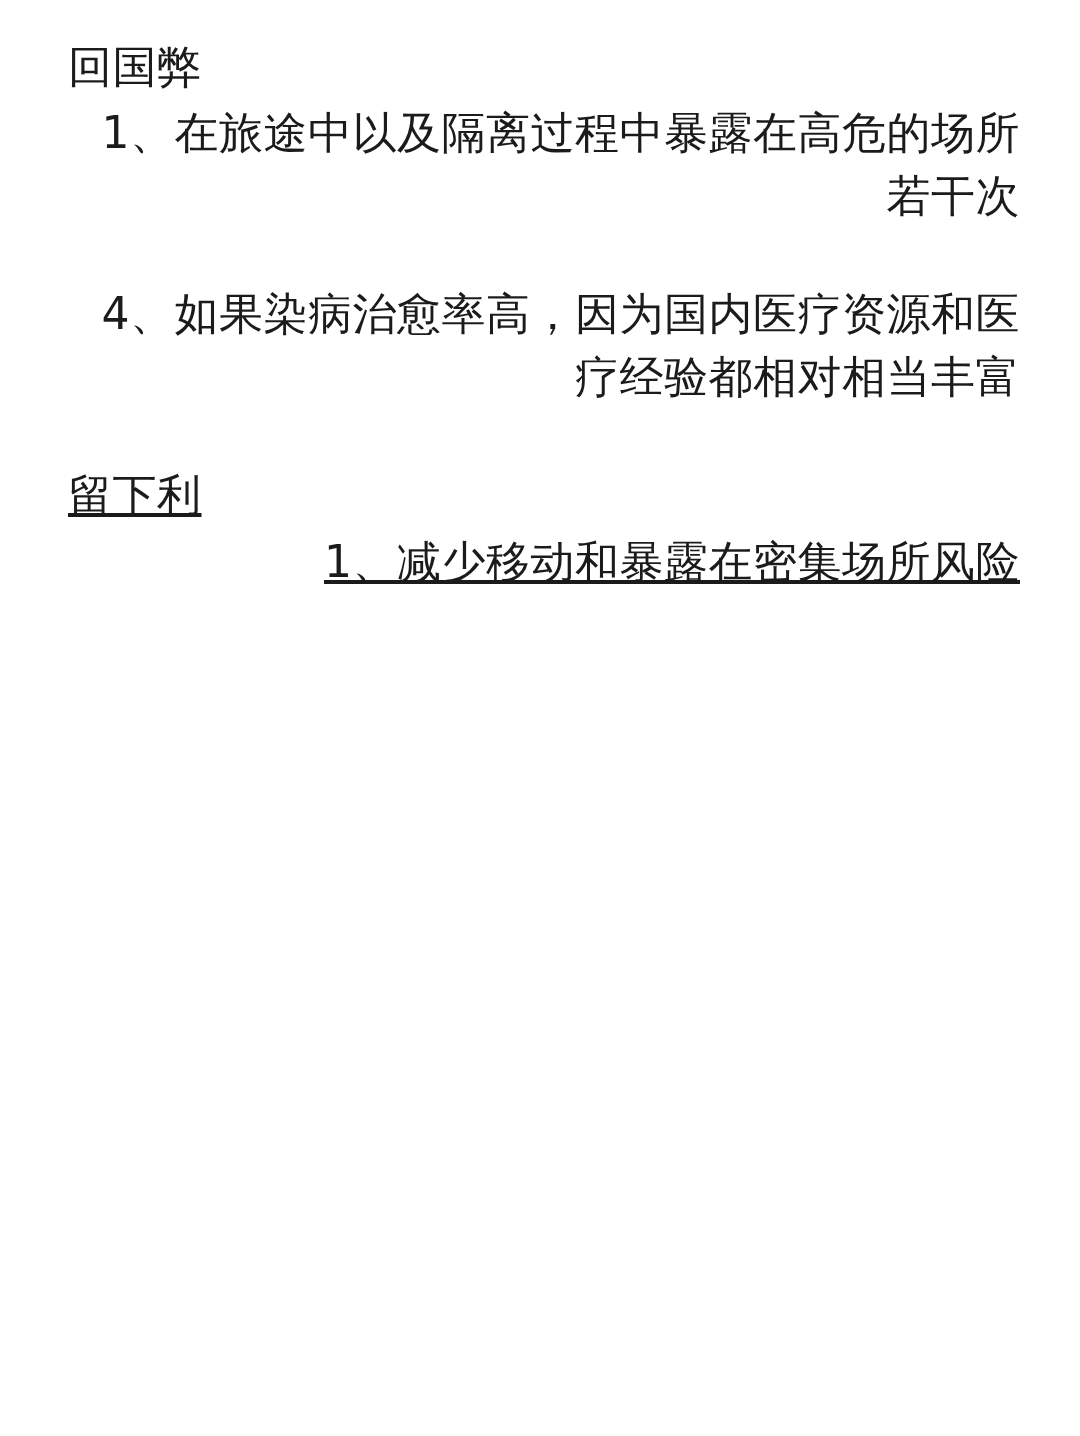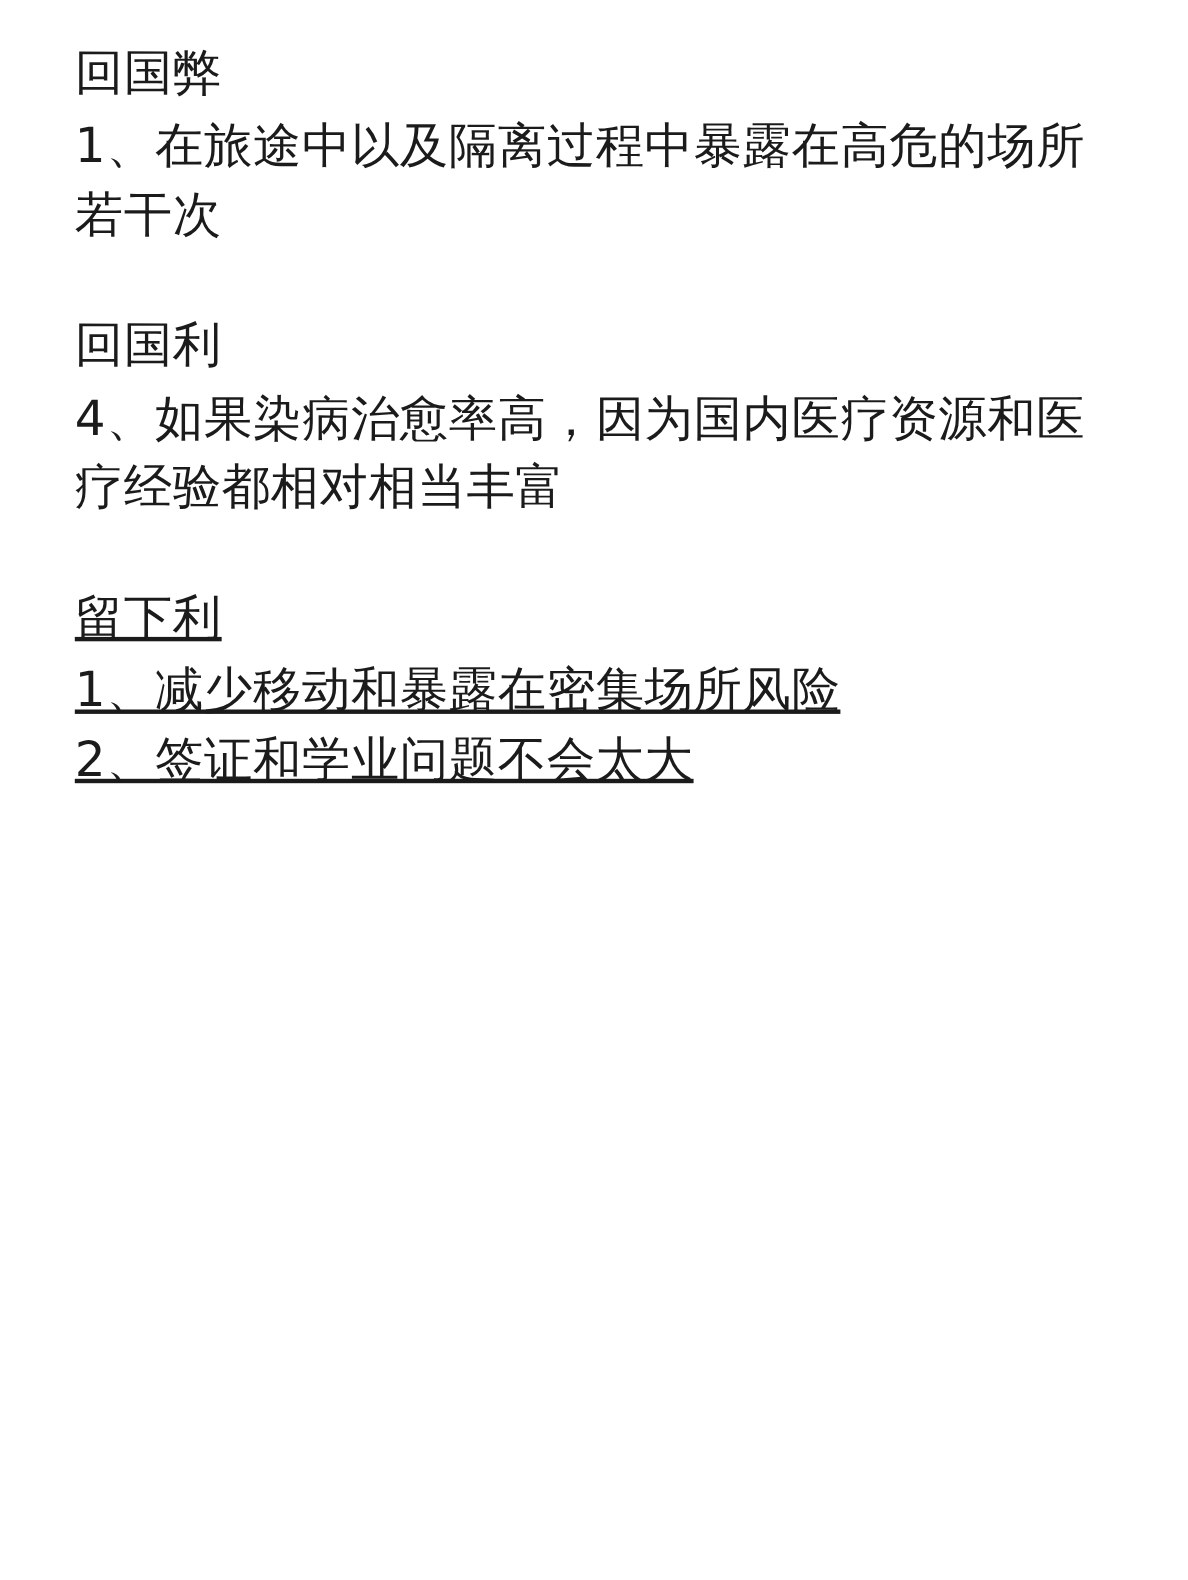--- a/index.html
+++ b/index.html
@@ -37,37 +37,36 @@
     color: #1b1b1b;
   }
   .item {
     font-size: 44px;
     line-height: 1.42;
     font-weight: 400;
     letter-spacing: 0.5px;
     margin: 0;
     color: #1b1b1b;
     text-indent: 0;
+    text-align: right;
   }
 </style>
 </head>
 <body>
 
 <div class="page">
 
   <div class="section">
     <p class="section-heading">回国弊</p>
     <p class="item">1、在旅途中以及隔离过程中暴露在高危的场所若干次</p>
   </div>
 
   <div class="section">
-    <p class="section-heading">回国利</p>
     <p class="item">4、如果染病治愈率高，因为国内医疗资源和医疗经验都相对相当丰富</p>
   </div>
 
 
   <div class="section">
     <p class="section-heading">留下利</p>
     <p class="item">1、减少移动和暴露在密集场所风险</p>
-    <p class="item">2、签证和学业问题不会太大</p>
   </div>
 
 </div>
 
 </body></html>

